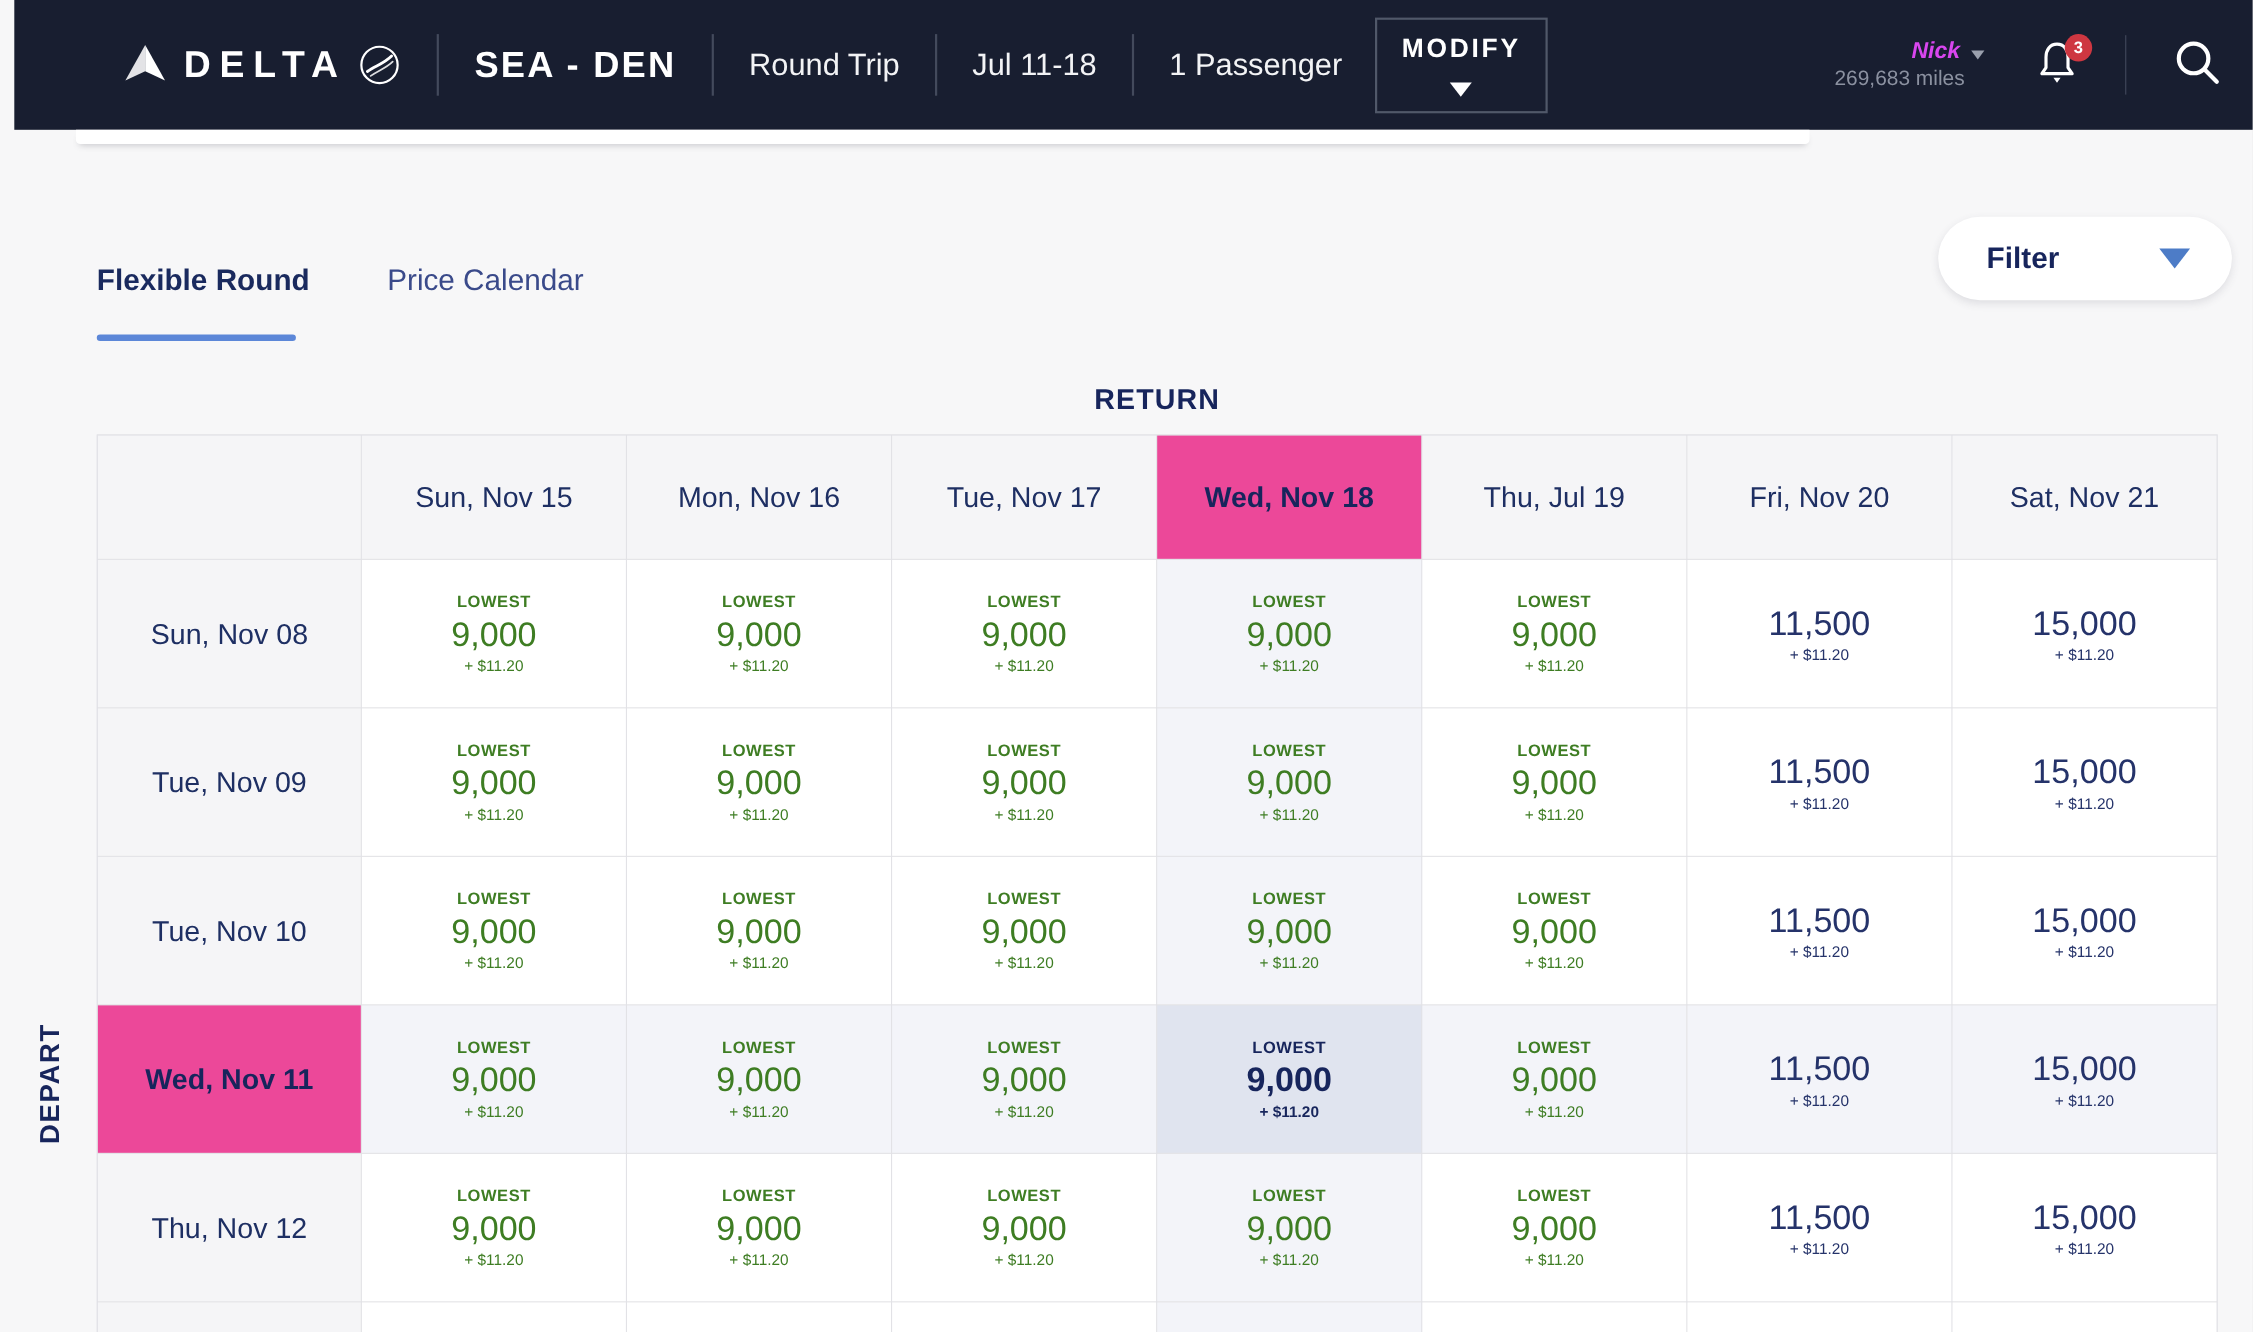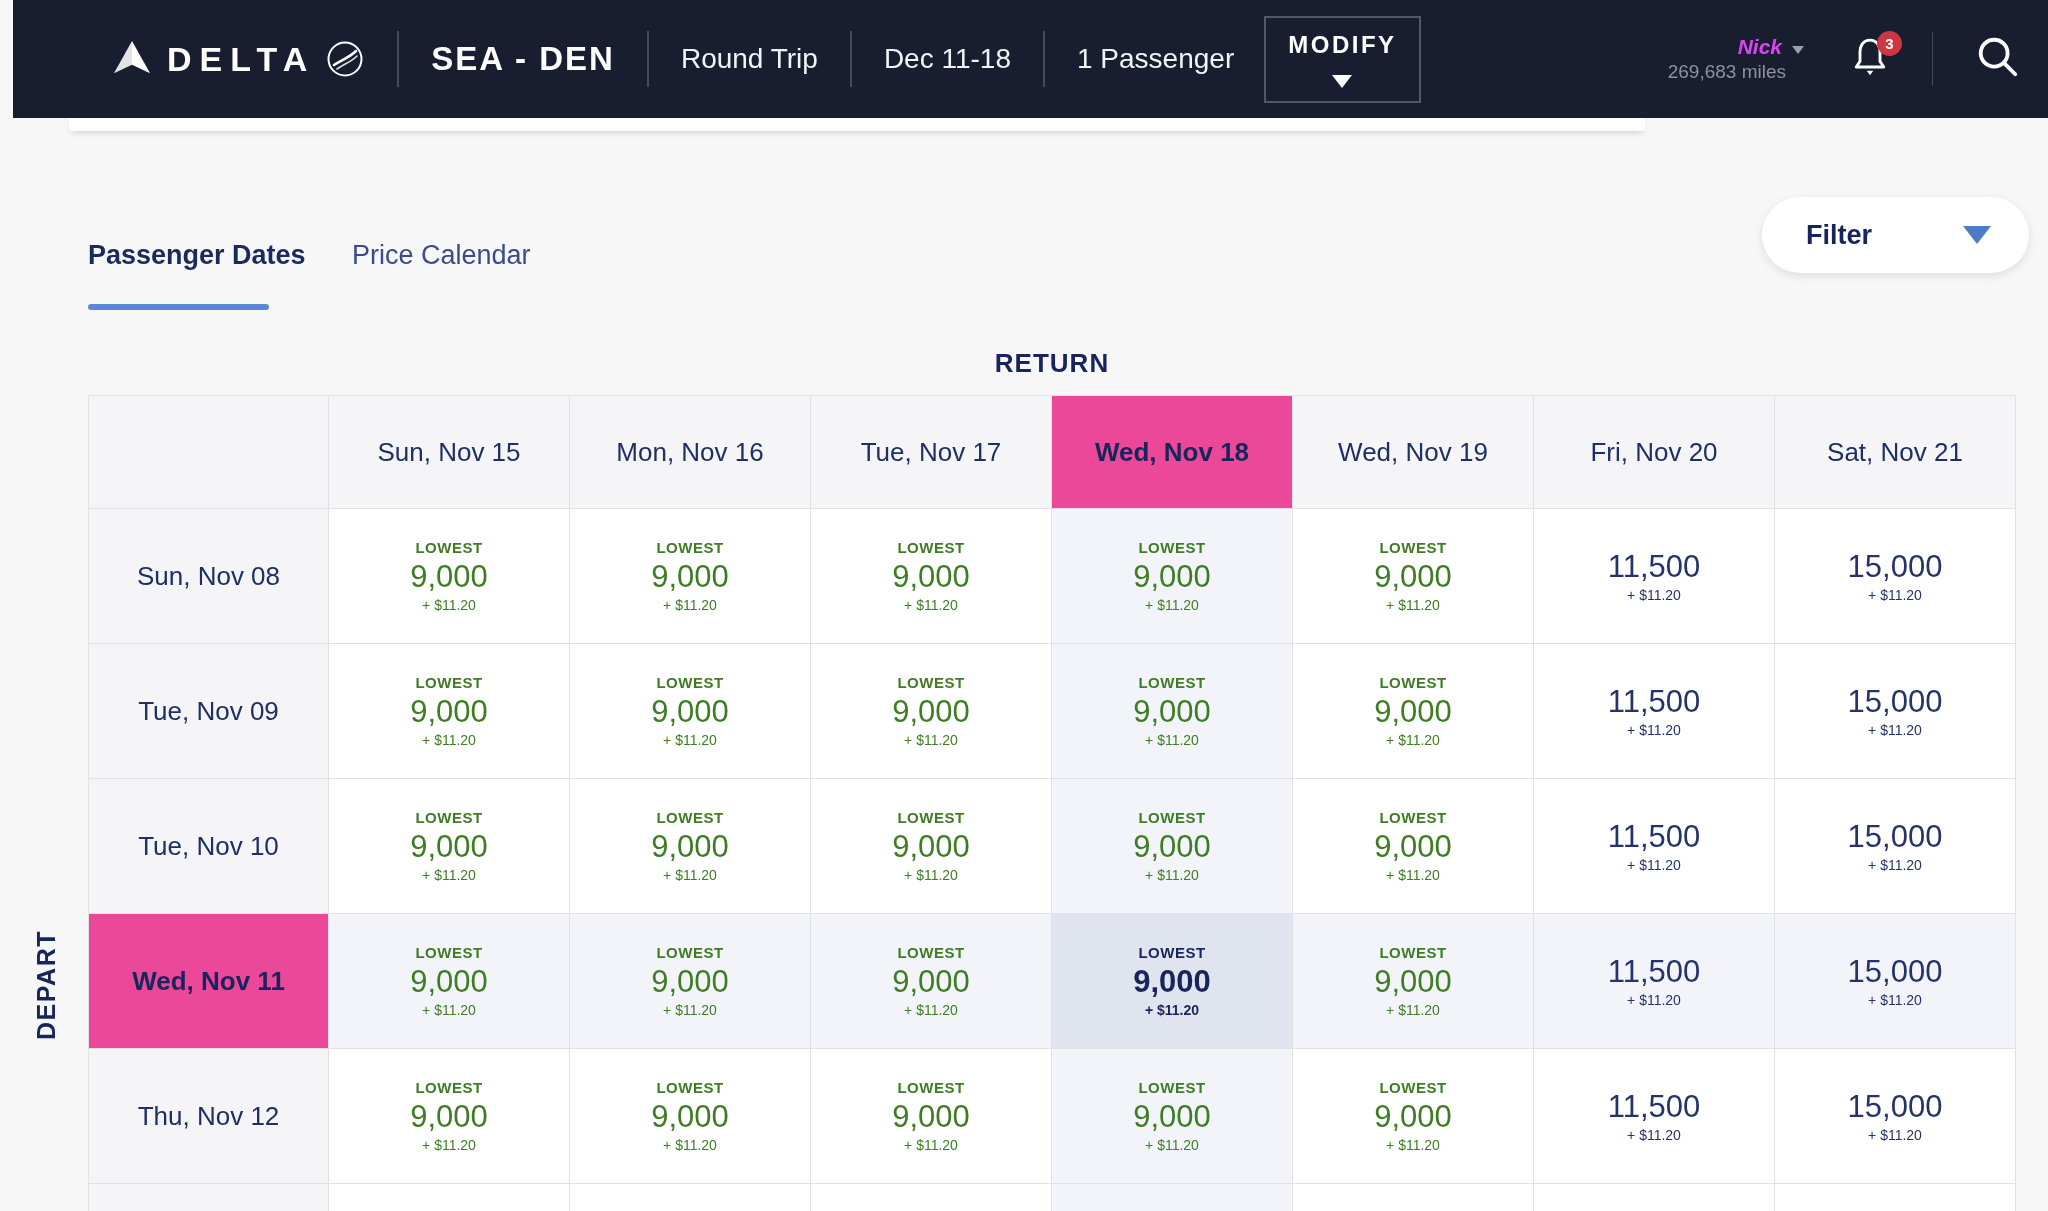--- a/index.html
+++ b/index.html
@@ -91,21 +91,21 @@
             <path d="M9 26 C16 21 24 19 31 12" stroke="#ffffff" stroke-width="2.6" fill="none" stroke-linecap="round"></path>
             <path d="M12 30 C19 25 26 23 32 17" stroke="#ffffff" stroke-width="1.6" fill="none" stroke-linecap="round" opacity="0.85"></path>
           </svg>
         </span>
       </div>
       <div class="nav-div"></div>
       <div class="nav-route">SEA - DEN</div>
       <div class="nav-div"></div>
       <div class="nav-item">Round Trip</div>
       <div class="nav-div"></div>
-      <div class="nav-item">Dec 11-18</div>
+      <div class="nav-item">Jul 11-18</div>
       <div class="nav-div"></div>
       <div class="nav-item">1 Passenger</div>
       <button class="modify-btn">
         <span>MODIFY</span>
         <span class="caret-down-white"></span>
       </button>
     </div>
 
     <div class="nav-right">
       <div class="user-block">
@@ -131,39 +131,39 @@
             <circle cx="15" cy="15" r="10.5" stroke="#ffffff" stroke-width="3" fill="none"></circle>
             <line x1="23" y1="23" x2="31.5" y2="31.5" stroke="#ffffff" stroke-width="3" stroke-linecap="round"></line>
           </svg>
         </span>
       </div>
     </div>
   </header>
 
   <div class="card-remnant"></div>
 
-  <div class="tab-flex">Passenger Dates</div>
+  <div class="tab-flex">Flexible Round</div>
   <div class="tab-underline"></div>
   <div class="tab-price">Price Calendar</div>
 
   <button class="filter-pill">
     <span class="filter-label">Filter</span>
     <span class="caret-down-blue"></span>
   </button>
 
   <div class="return-label">RETURN</div>
   <div class="depart-label">DEPART</div>
 
   <div class="matrix" id="matrix">
       <div class="cell hcell corner"></div>
       <div class="cell hcell">Sun, Nov 15</div>
       <div class="cell hcell">Mon, Nov 16</div>
       <div class="cell hcell">Tue, Nov 17</div>
       <div class="cell hcell selhead">Wed, Nov 18</div>
-      <div class="cell hcell">Wed, Nov 19</div>
+      <div class="cell hcell">Thu, Jul 19</div>
       <div class="cell hcell">Fri, Nov 20</div>
       <div class="cell hcell">Sat, Nov 21</div>
       <div class="cell hcell">Sun, Nov 08</div>
       <div class="cell fare">
         <div class="fbadge green">LOWEST</div>
         <div class="fmiles green">9,000</div>
         <div class="ffees green">+ $11.20</div>
       </div>
       <div class="cell fare">
         <div class="fbadge green">LOWEST</div>

